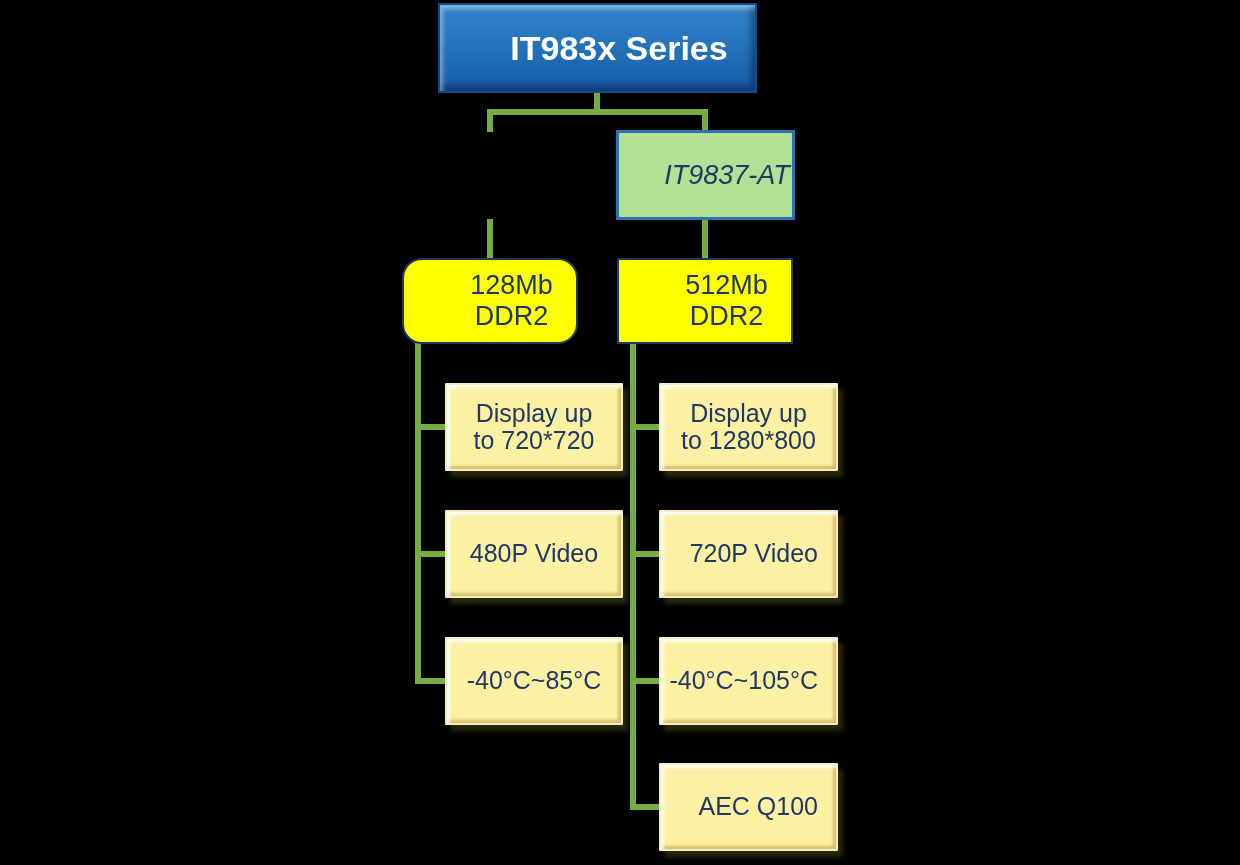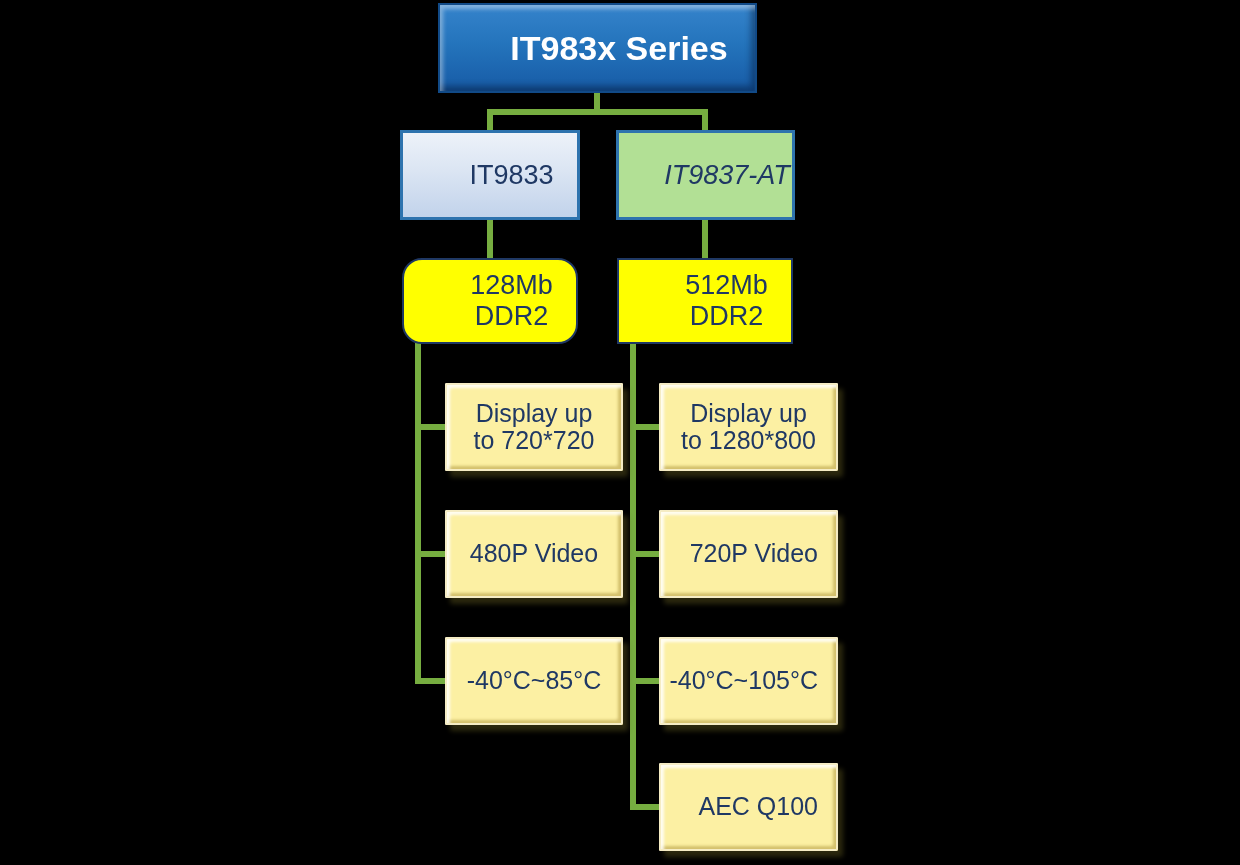--- a/index.html
+++ b/index.html
@@ -103,23 +103,20 @@
   <div class="conn" style="left:630px; top:343px; width:6px; height:467px;"></div>
   <div class="conn" style="left:630px; top:424px; width:29px; height:6px;"></div>
   <div class="conn" style="left:630px; top:551px; width:29px; height:6px;"></div>
   <div class="conn" style="left:630px; top:678px; width:29px; height:6px;"></div>
   <div class="conn" style="left:630px; top:804px; width:29px; height:6px;"></div>
 
   <div class="node root-node">
     <span>IT983x Series</span>
   </div>
 
-  <div class="node child-node child-blue">
-    <span>IT9833</span>
-  </div>
   <div class="node child-node child-green">
     <span>IT9837-AT</span>
   </div>
 
   <div class="node memory-node memory-left">
     <span>128Mb DDR2</span>
   </div>
   <div class="node memory-node memory-right">
     <span>512Mb DDR2</span>
   </div>

